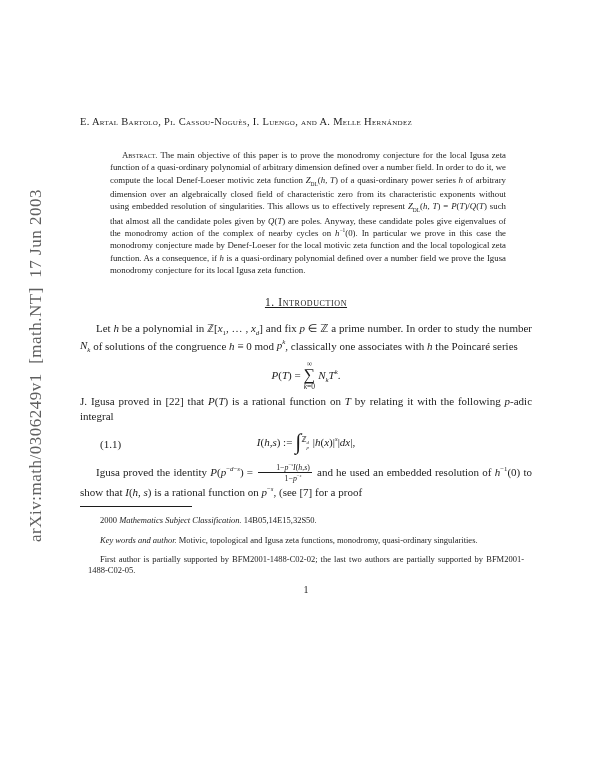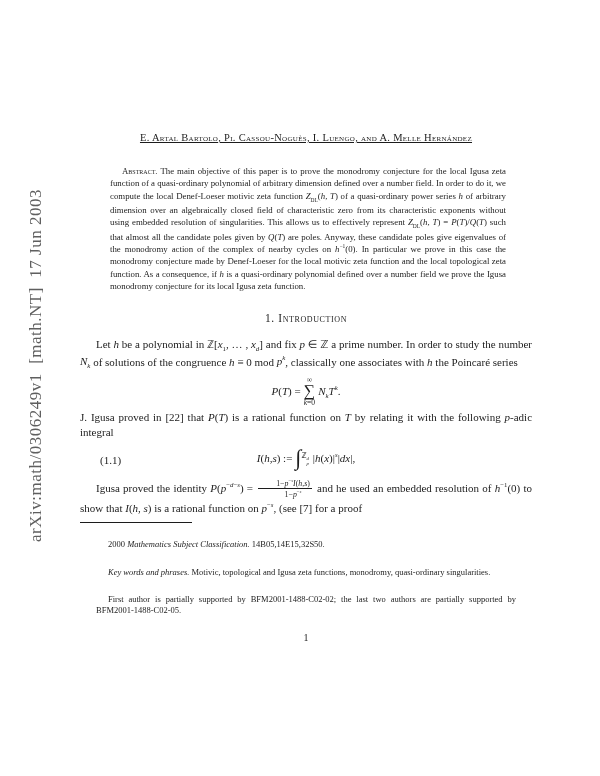--- a/index.html
+++ b/index.html
@@ -22,36 +22,36 @@
   }
 
   .content{position:absolute;left:80px;top:92px;width:452px;}
 
   .title{
     margin:0 auto;width:410px;
     text-align:center;font-weight:bold;
     font-size:13px;line-height:1.3;letter-spacing:0.4px;
   }
   .authors{
-    margin-top:40px;text-align:center;
+    margin-top:24px;text-align:left;
     font-variant:small-caps;
-    font-size:10.5px;letter-spacing:0.3px;text-decoration:underline;
+    font-size:10.5px;letter-spacing:0.3px;
   }
 
   .abstract{
     margin:22px 26px 0 30px;
     font-size:8.8px;line-height:1.4;
     text-align:justify;text-indent:12px;
   }
   .abs-label{font-variant:small-caps;}
 
   .section-heading{
     margin-top:20px;text-align:center;
     font-variant:small-caps;
-    font-size:11.5px;letter-spacing:0.6px;
+    font-size:11.5px;letter-spacing:0.6px;text-decoration:underline;
   }
 
   .para{
     margin:0;font-size:11px;line-height:1.36;
     text-align:justify;
   }
   .para.indent{text-indent:16px;}
   .para.first{margin-top:13px;}
   sub,sup{font-size:0.62em;}
 
@@ -74,21 +74,21 @@
   .ss{display:inline-flex;flex-direction:column;align-items:flex-start;
       font-size:0.6em;line-height:1.05;vertical-align:-0.35em;}
 
   .frac{display:inline-flex;flex-direction:column;align-items:center;
         vertical-align:middle;font-size:7.8px;line-height:1.15;margin:0 2px;}
   .frac .num{border-bottom:0.8px solid #1c1c1c;padding:0 2px;}
   .frac .den{padding:0 2px;}
 
   .footnotes{margin-top:7px;font-size:8.5px;line-height:1.32;}
   .fn-rule{width:112px;border-top:1px solid #1c1c1c;margin:0 0 4px 0;}
-  .fn{margin:16px;text-indent:12px;text-align:justify;}
+  .fn{margin:8px;text-indent:12px;text-align:justify;}
 
   .page-number{text-align:center;font-size:10px;margin-top:6px;}
 </style>
 </head>
 <body>
 
 <div class="page">
 
   <div class="watermark">arXiv:math/0306249v1  [math.NT]  17 Jun 2003</div>
 
@@ -125,20 +125,20 @@
 
 
     <p class="para indent">Igusa proved the identity <i>P</i>(<i>p</i><sup>−<i>d</i>−<i>s</i></sup>) = <span class="frac">
           <span class="num">1−<i>p</i><sup>−<i>s</i></sup><i>I</i>(<i>h</i>,<i>s</i>)</span>
           <span class="den">1−<i>p</i><sup>−<i>s</i></sup></span>
         </span> and he used an embedded resolution of <i>h</i><sup>−1</sup>(0) to show that <i>I</i>(<i>h</i>, <i>s</i>) is a rational function on <i>p</i><sup>−<i>s</i></sup>, (see [7] for a proof</p>
 
     <div class="footnotes">
       <div class="fn-rule"></div>
       <p class="fn">2000 <i>Mathematics Subject Classification.</i> 14B05,14E15,32S50.</p>
-      <p class="fn"><i>Key words and phrases.</i> Motivic, topological and Igusa zeta functions, monodromy, quasi-ordinary singularities.</p>
+      <p class="fn"><i>Key words and author.</i> Motivic, topological and Igusa zeta functions, monodromy, quasi-ordinary singularities.</p>
       <p class="fn">First author is partially supported by BFM2001-1488-C02-02; the last two authors are partially supported by BFM2001-1488-C02-05.</p>
     </div>
 
     <div class="page-number">1</div>
 
   </div>
 </div>
 
 </body></html>

